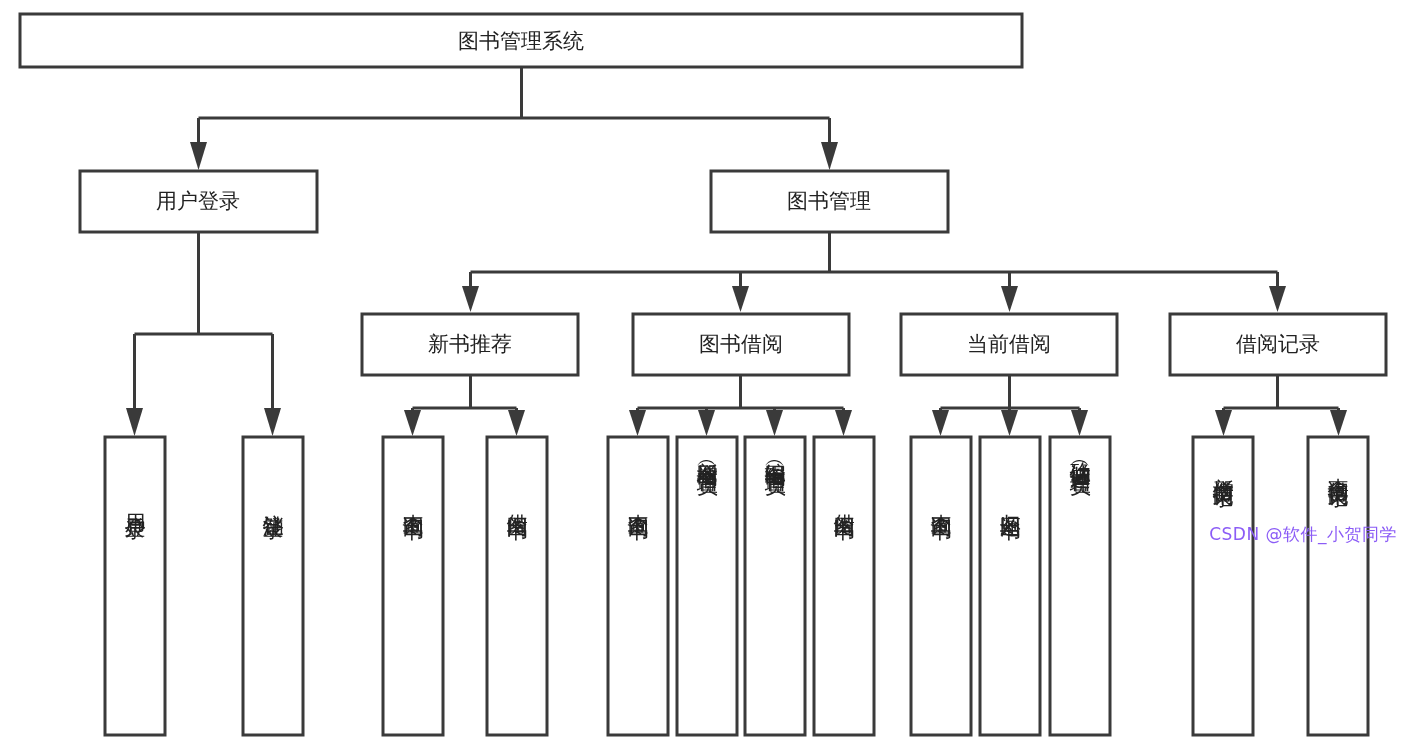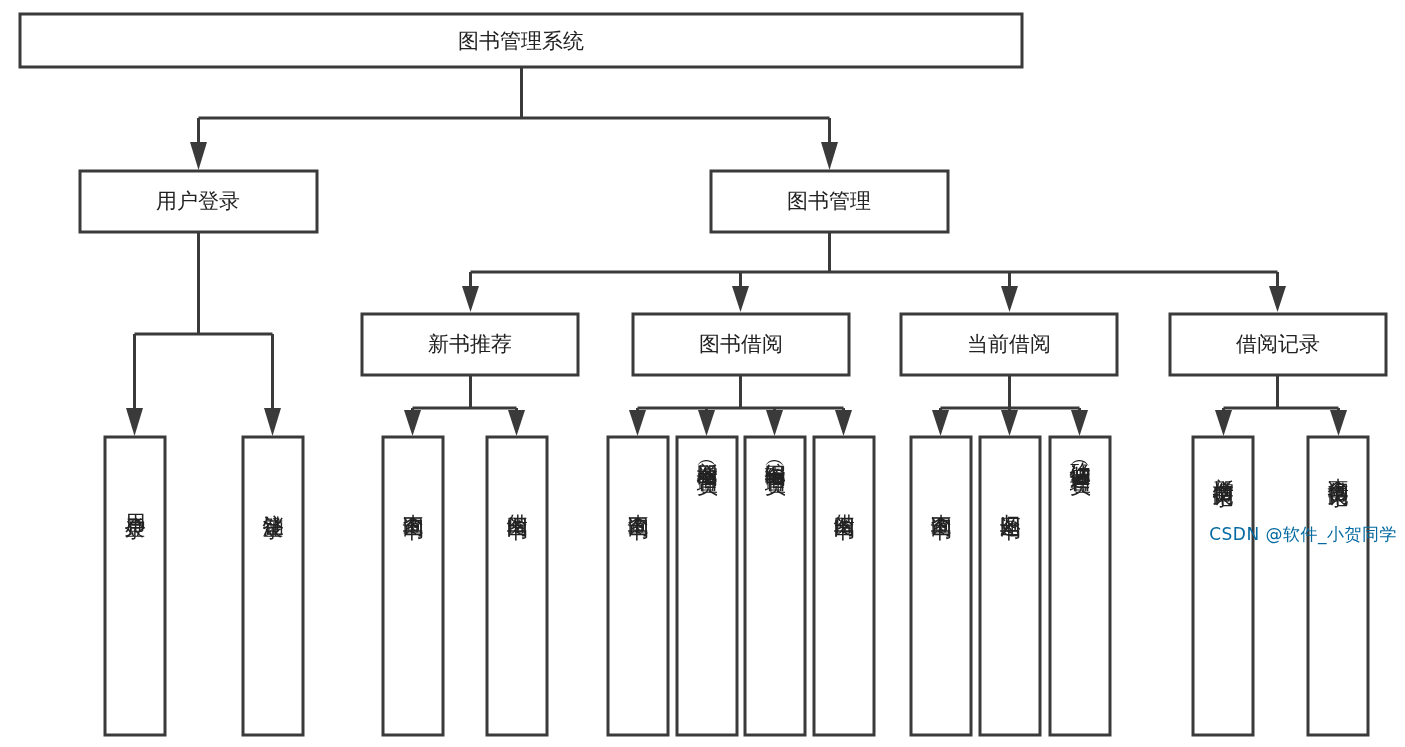--- a/index.html
+++ b/index.html
@@ -64,21 +64,21 @@
     color: #222222;
     letter-spacing: 2px;
     white-space: nowrap;
   }
   .watermark {
     position: absolute;
     right: 8px;
     bottom: 4px;
     font-family: "DejaVu Sans", "Liberation Sans", sans-serif;
     font-size: 17px;
-    color: #0369a1;
+    color: #8b5cf6;
     letter-spacing: 0.5px;
     white-space: nowrap;
   }
 </style>
 </head>
 <body>
 
 <div id="diagram-root">
 
   <svg id="flowchart" viewBox="0 0 1405 747" xmlns="http://www.w3.org/2000/svg">

